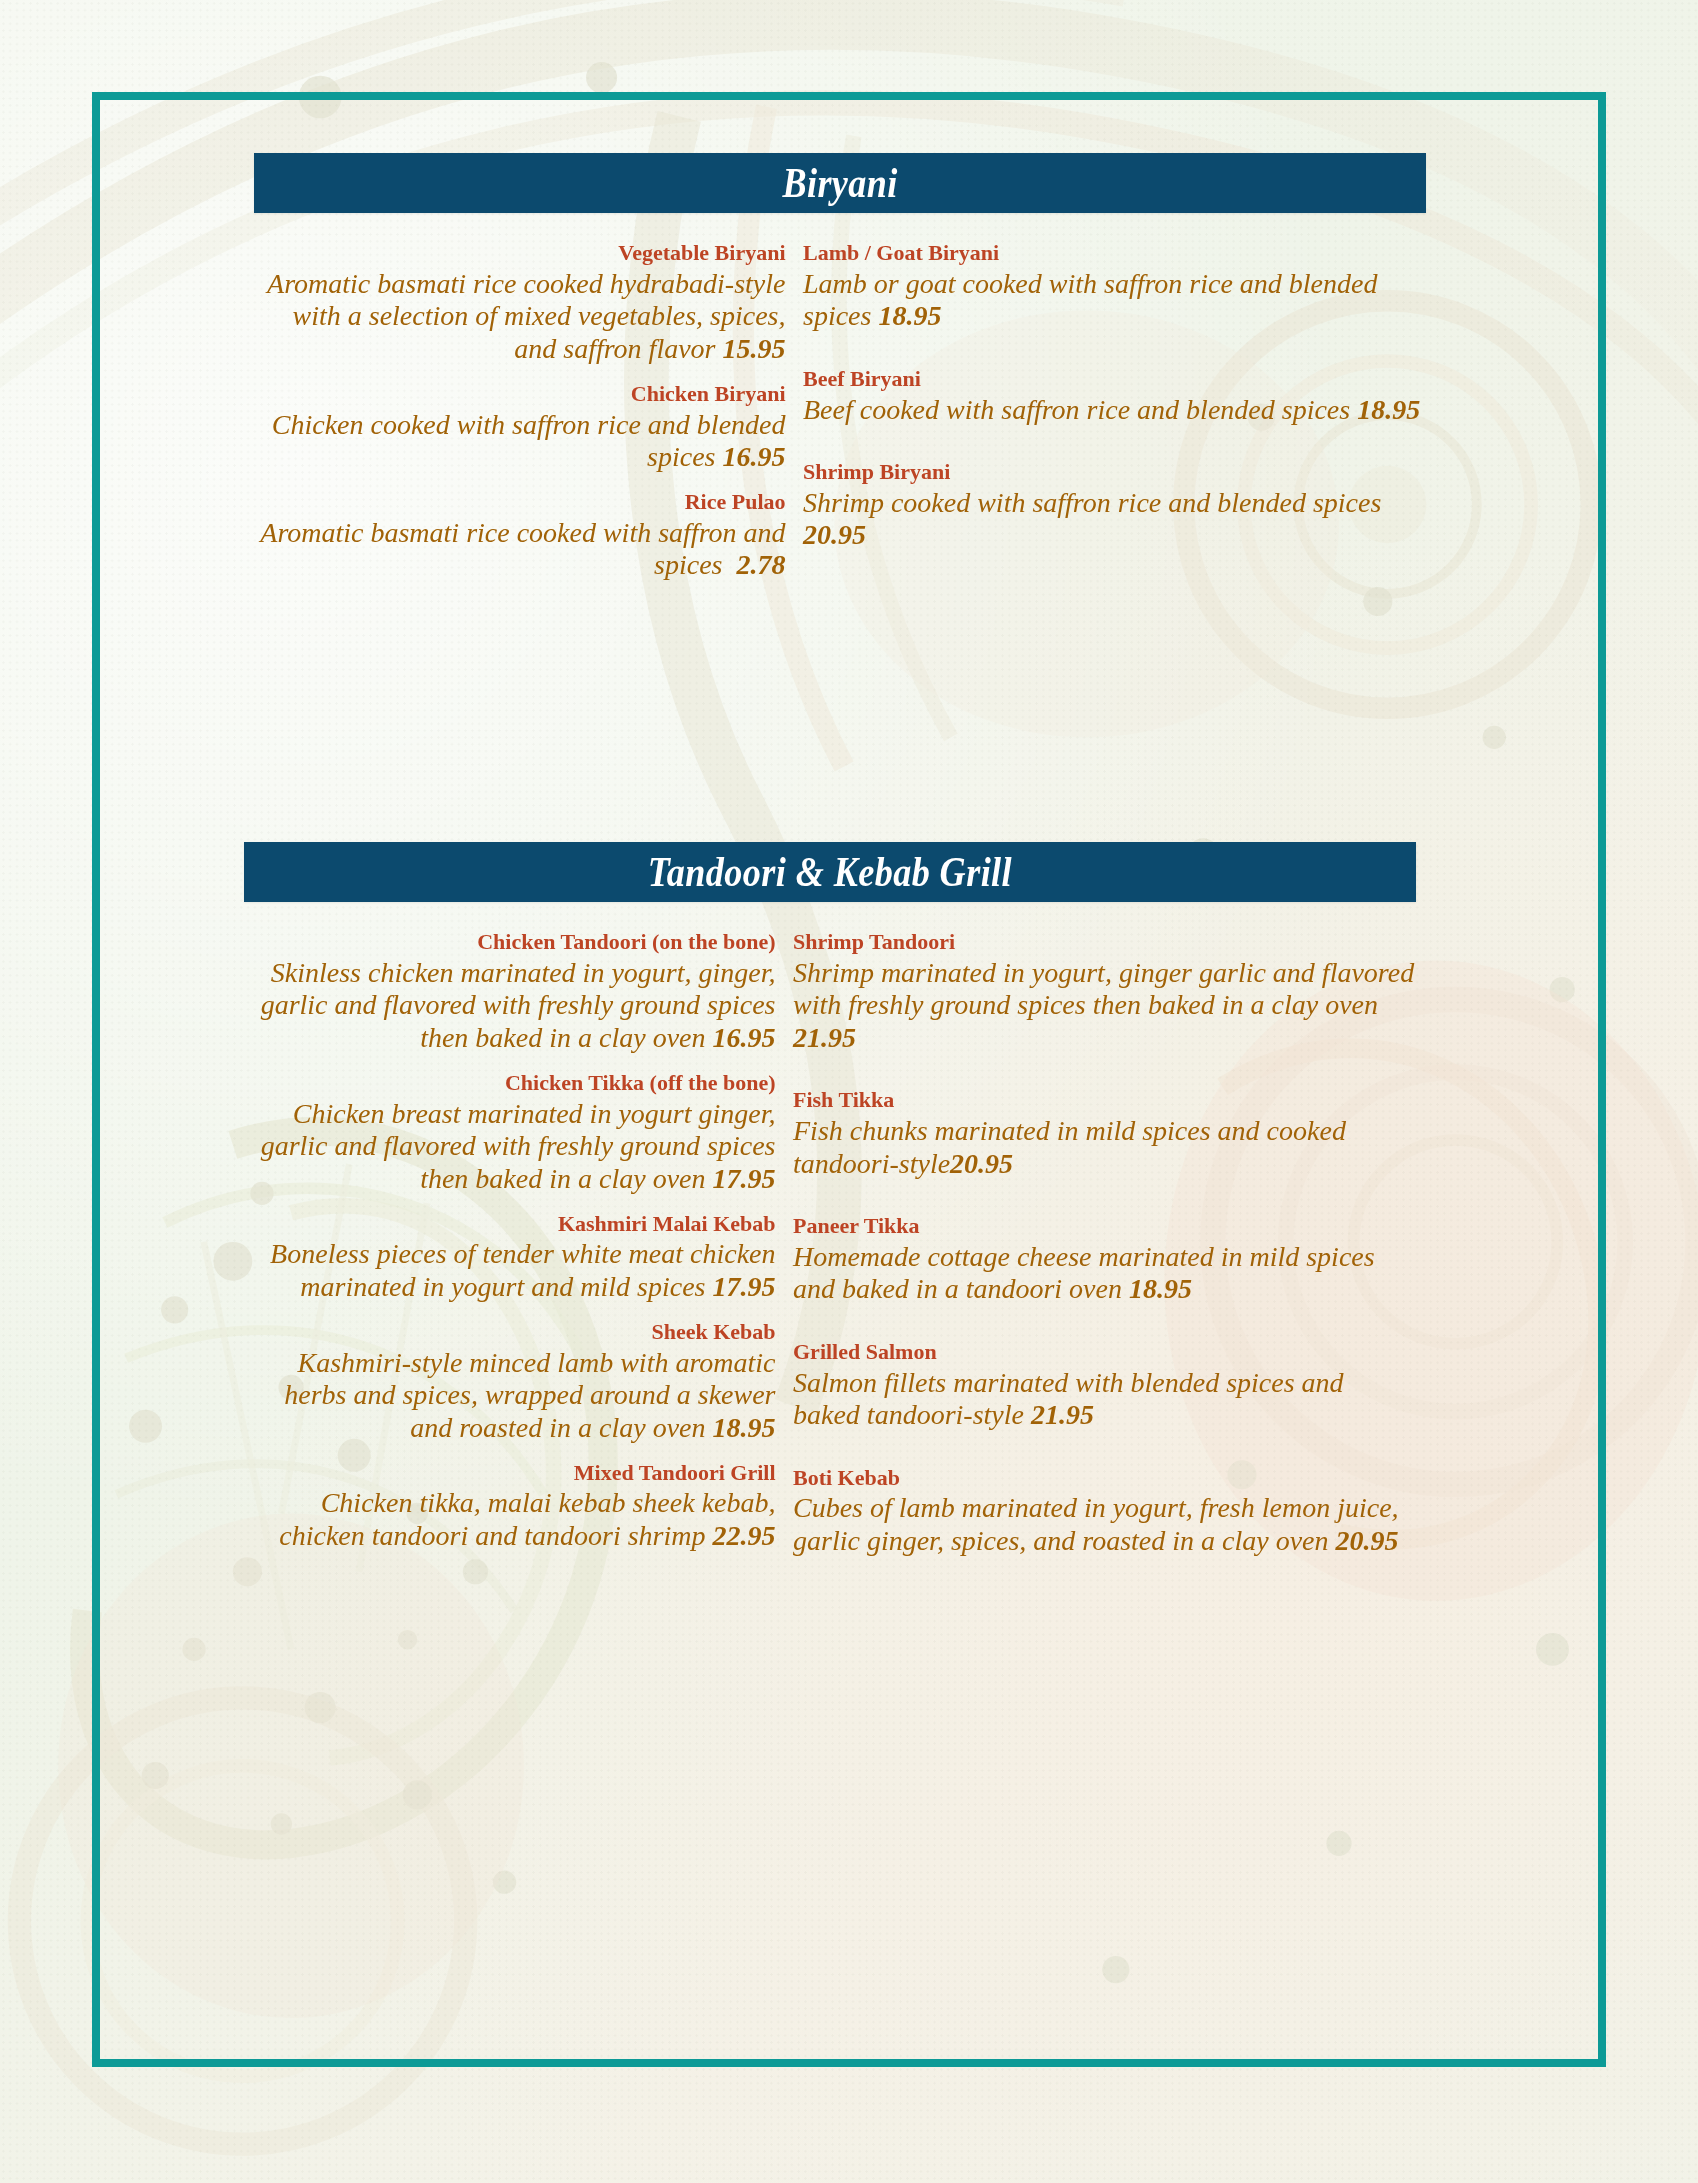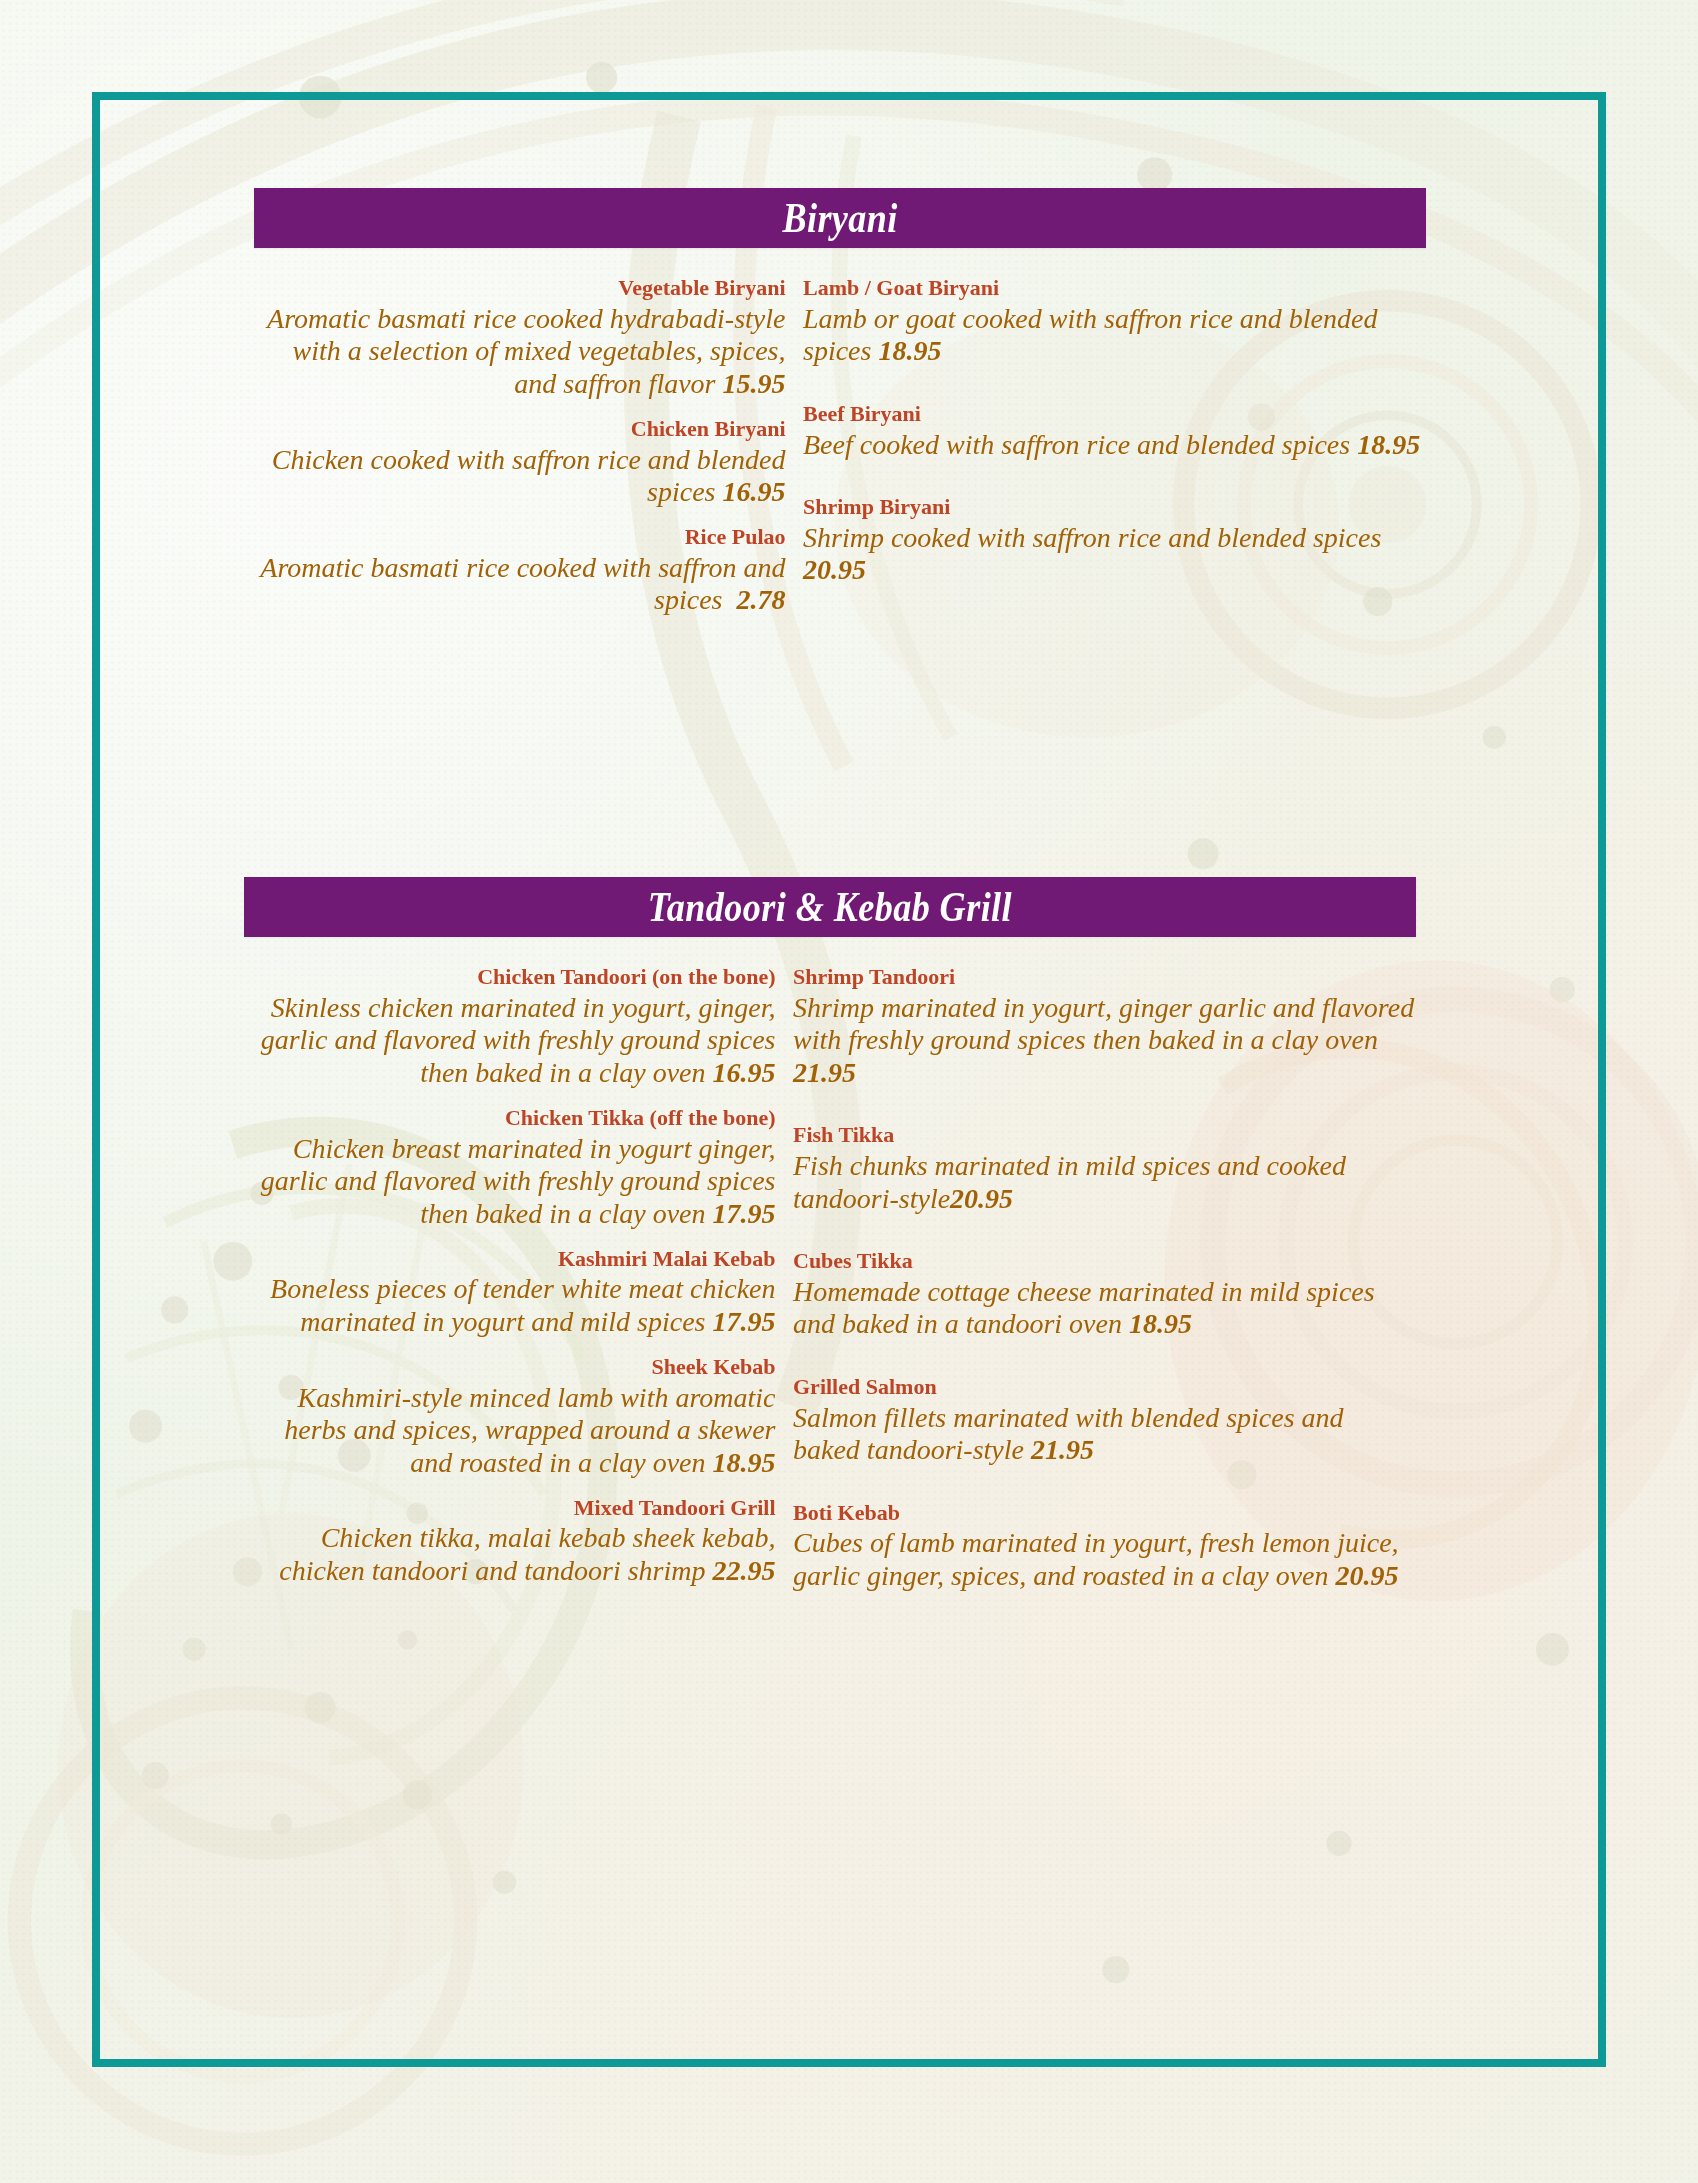--- a/index.html
+++ b/index.html
@@ -49,27 +49,26 @@
   }
 
   
   .section {
     position: absolute;
   }
   #section-biryani { left: 254px; top: 153px; width: 1172px; }
   #section-tandoori { left: 244px; top: 842px; width: 1172px; }
 
   .band {
-    background: #701a75;
+    background: #0c4a6e;
     height: 60px;
     display: flex;
     align-items: center;
     justify-content: center;
     box-shadow: 0 1px 1.9px rgba(0,0,0,0.07);
-    margin-top: 35px;
   }
   .band-title {
     color: #ffffff;
     font-size: 42px;
     font-weight: 700;
     font-style: italic;
     letter-spacing: 0.5px;
     transform: scaleX(0.86);
     transform-origin: center;
     white-space: nowrap;
@@ -283,21 +282,21 @@
     <div class="col-right">
       <div class="item gap-lg">
         <p class="item-name">Shrimp Tandoori</p>
         <p class="item-desc"><span>Shrimp marinated in yogurt, ginger garlic and flavored with freshly ground spices then baked in a clay oven</span> <span class="price">21.95</span></p>
       </div>
       <div class="item gap-lg">
         <p class="item-name">Fish Tikka</p>
         <p class="item-desc"><span>Fish chunks marinated in mild spices and cooked tandoori-style</span><span class="price">20.95</span></p>
       </div>
       <div class="item gap-lg">
-        <p class="item-name">Cubes Tikka</p>
+        <p class="item-name">Paneer Tikka</p>
         <p class="item-desc"><span>Homemade cottage cheese marinated in mild spices and baked in a tandoori oven</span> <span class="price">18.95</span></p>
       </div>
       <div class="item gap-lg">
         <p class="item-name">Grilled Salmon</p>
         <p class="item-desc"><span>Salmon fillets marinated with blended spices and baked tandoori-style</span> <span class="price">21.95</span></p>
       </div>
       <div class="item">
         <p class="item-name">Boti Kebab</p>
         <p class="item-desc"><span>Cubes of lamb marinated in yogurt, fresh lemon juice, garlic ginger, spices, and roasted in a clay oven</span> <span class="price">20.95</span></p>
       </div>

